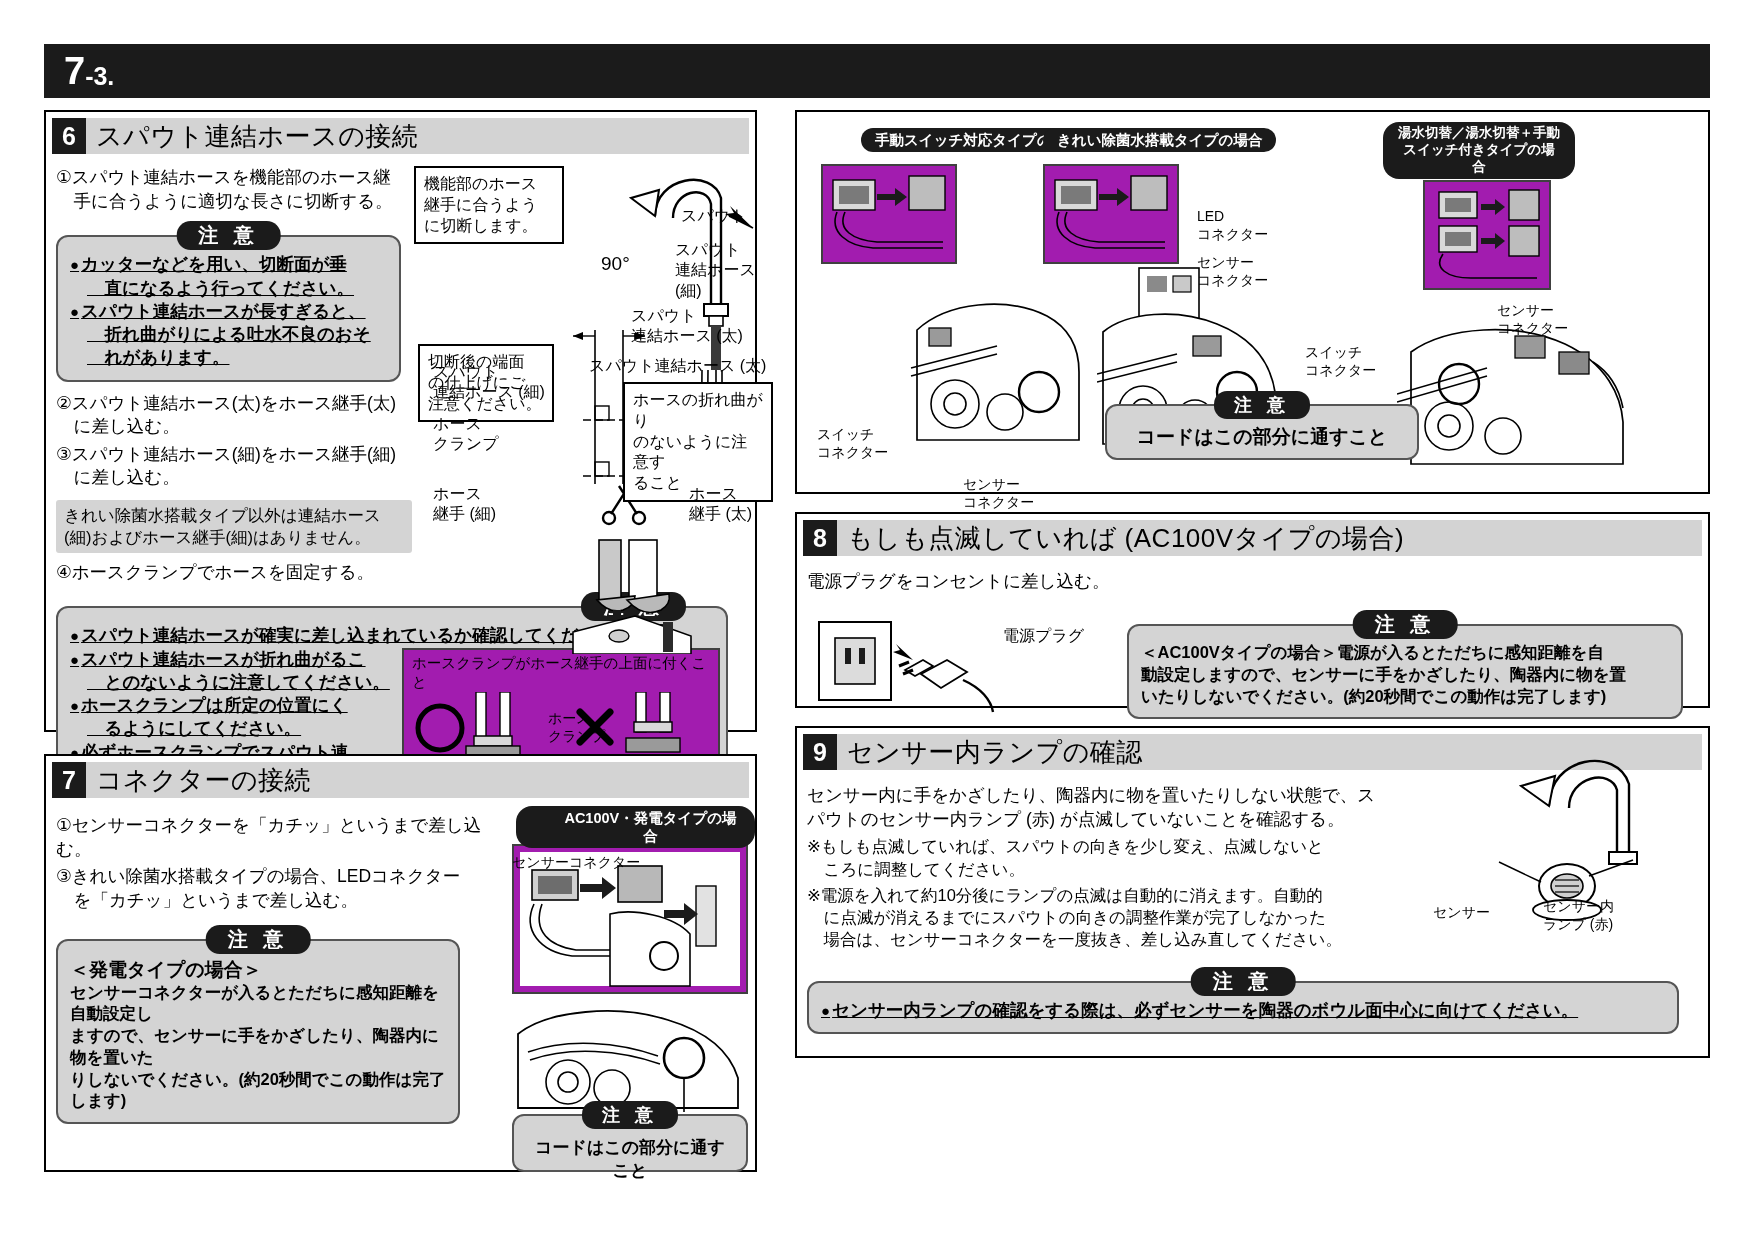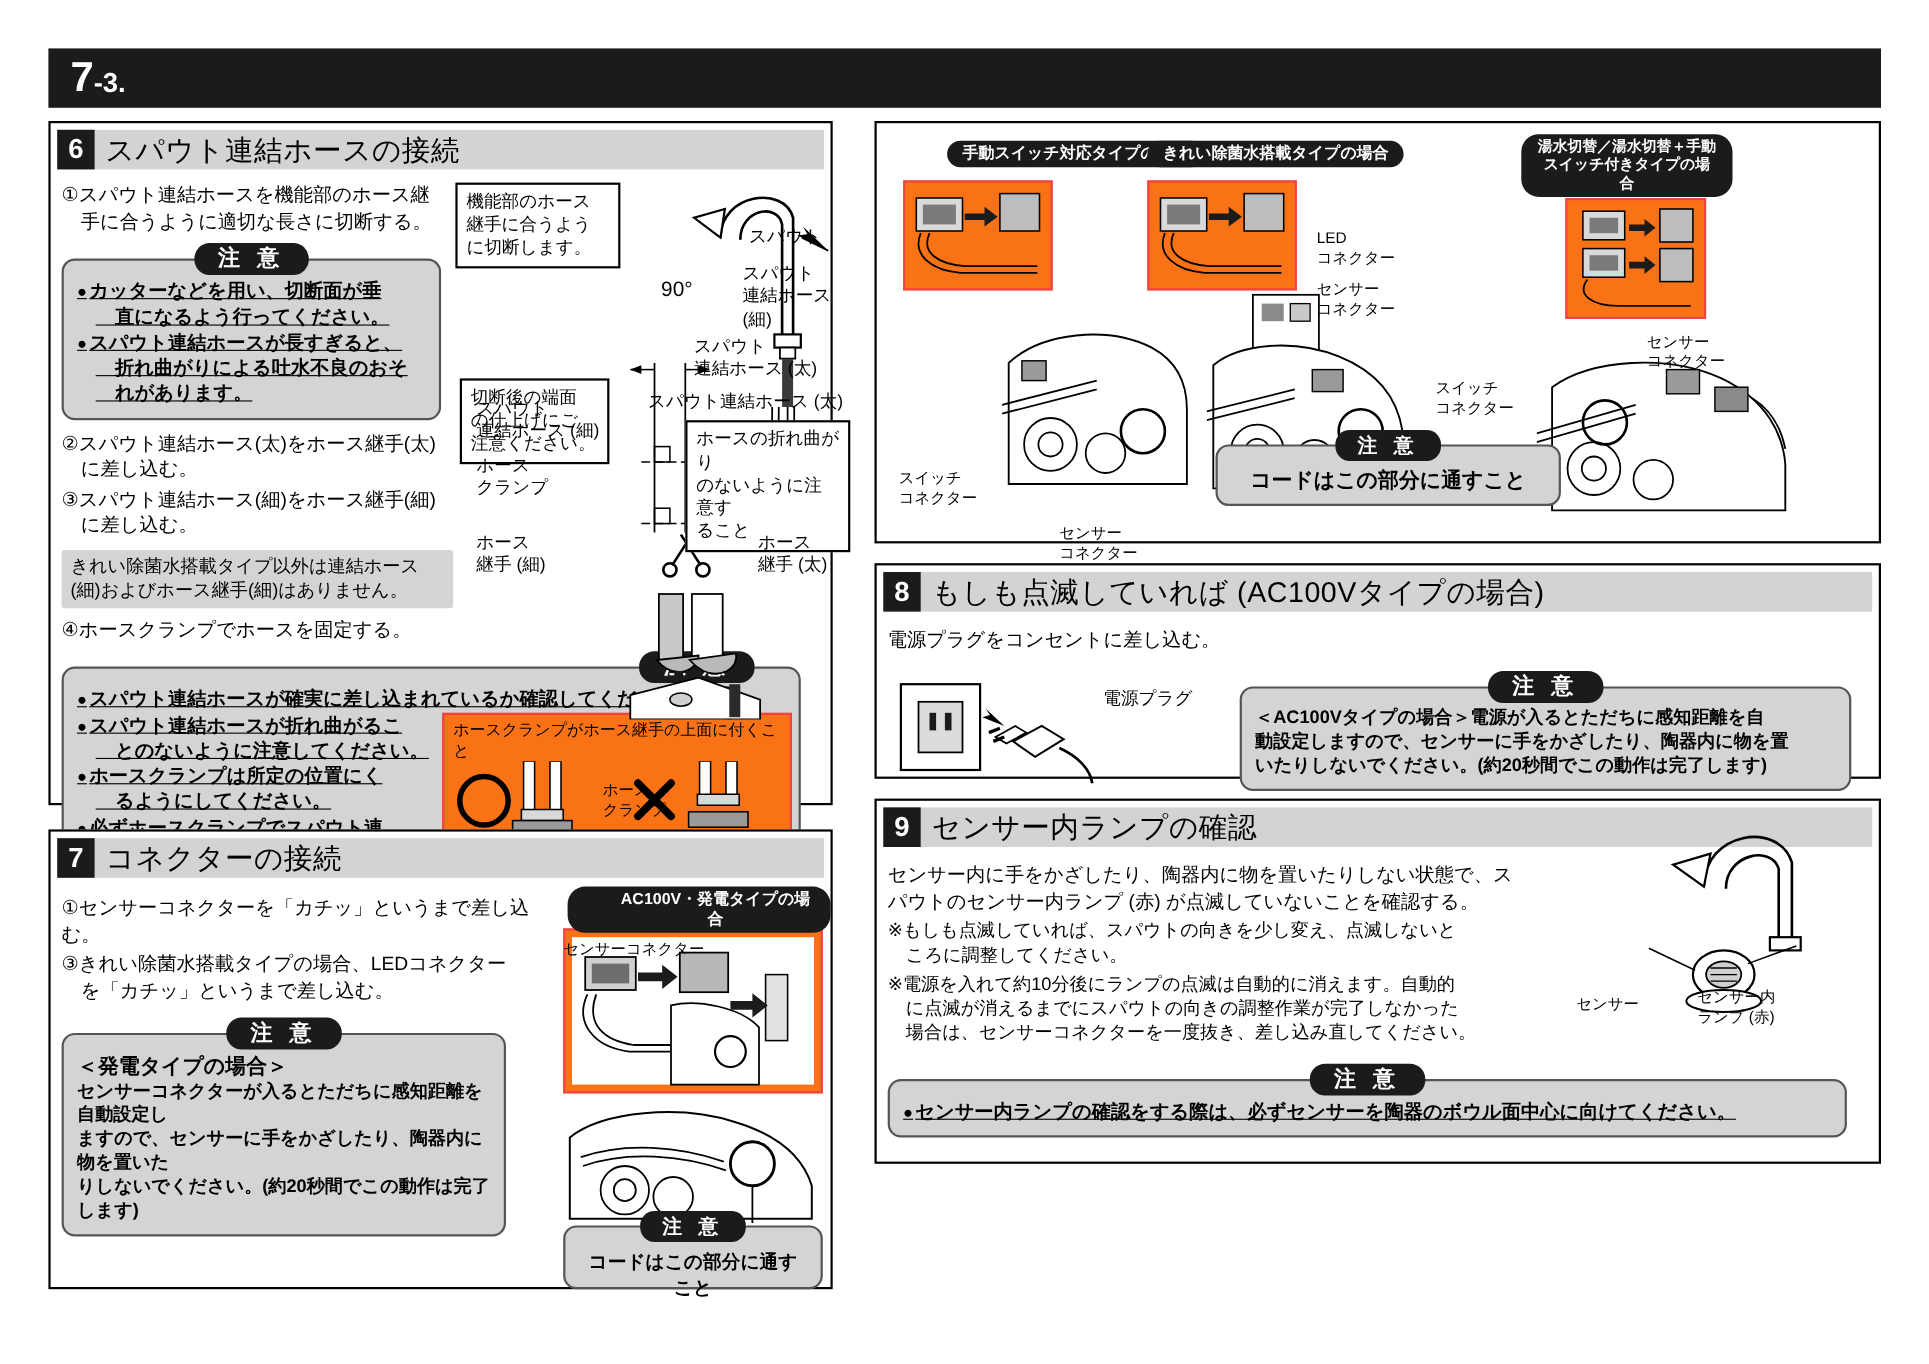--- a/index.html
+++ b/index.html
@@ -194,22 +194,22 @@
     padding: 3px 14px;
     display: inline-block;
     line-height: 1.25;
     white-space: pre-wrap;
     text-align: center;
   }
 
   
   .panel {
     position: absolute;
-    border: 2px solid #ef4444;
-    background: #f97316;
+    border: 2px solid #404040;
+    background: #a21caf;
     box-sizing: border-box;
   }
 
   
   .grey-bubble {
     position: absolute;
     background: #d4d4d4;
     border: 2px solid #555;
     border-radius: 12px;
     font-weight: bold;

